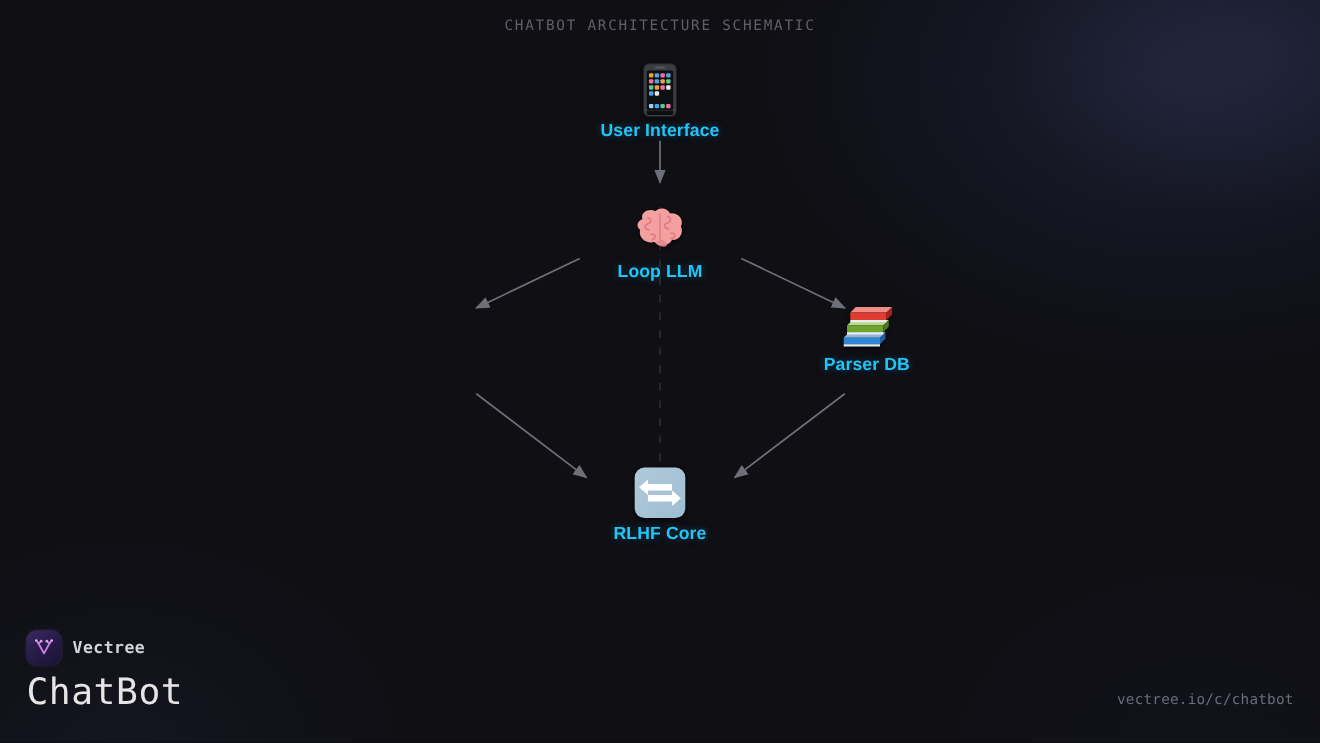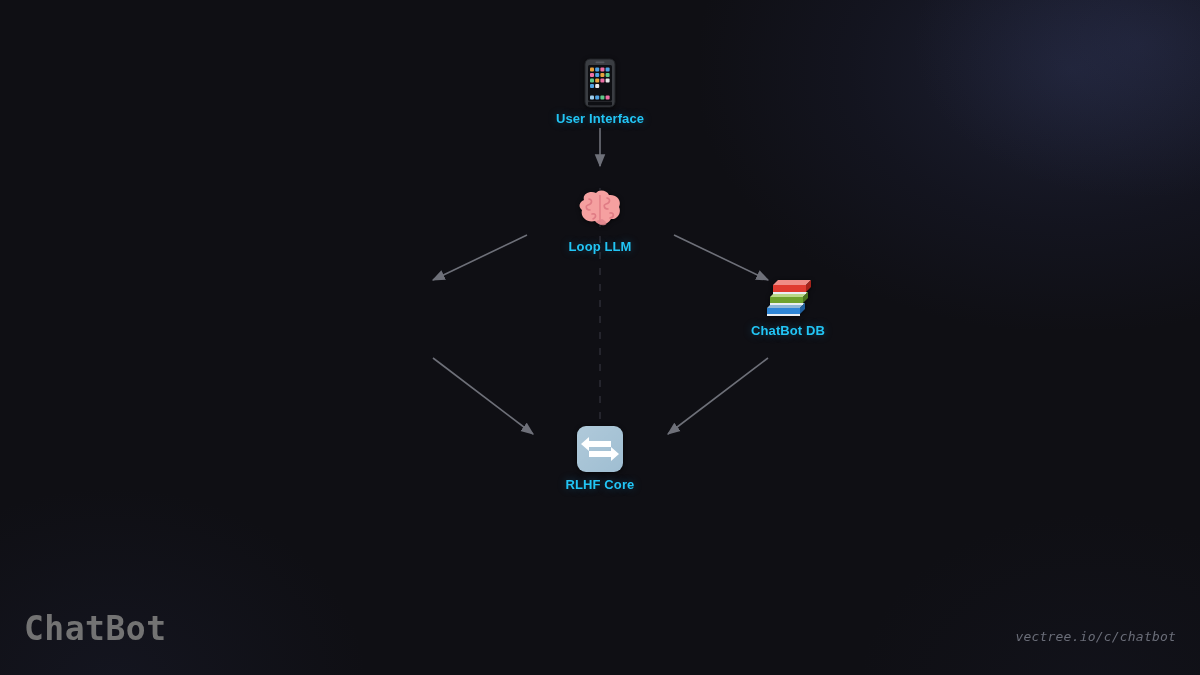--- a/index.html
+++ b/index.html
@@ -62,21 +62,21 @@
   .node .emoji {
     font-size:44px;
     line-height:50px;
     height:50px;
     display:block;
     filter:drop-shadow(0 1px 2px rgba(0,0,0,0.65));
   }
   .node .emoji svg { display:inline-block; vertical-align:middle; }
   .node .nlabel {
     margin-top:6px;
-    font-size:13px;
+    font-size:16px;
     font-weight:bold;
     color:#22c5f5;
     letter-spacing:0.1px;
     white-space:nowrap;
     text-shadow:0 0 8px rgba(34,160,220,0.35);
   }
 
   
   #footer { position:absolute; left:0; bottom:0; width:1200px; height:120px; }
   #brand-row {
@@ -89,38 +89,39 @@
     display:flex; align-items:center; justify-content:center;
     box-shadow:0 0 0 1px rgba(130,100,200,0.18);
   }
   #brand-name {
     font-family:"DejaVu Sans Mono","Liberation Mono", monospace;
     font-size:15px; font-weight:bold; color:#d2d4da; letter-spacing:0.4px;
   }
   #footer-title {
     position:absolute; left:24px; top:54px;
     font-family:"DejaVu Sans Mono","Liberation Mono", monospace;
-    font-size:33px; font-weight:bold; color:#737373; letter-spacing:0.5px;
+    font-size:33px; font-weight:normal; color:#e5e5e5; letter-spacing:0.5px;
   }
   #footer-url {
     position:absolute; right:24px; bottom:31px;
     font-family:"DejaVu Sans Mono","Liberation Mono", monospace;
-    font-size:13px; color:#6a6d78; letter-spacing:0.2px;font-style:italic;
+    font-size:13px; color:#6a6d78; letter-spacing:0.2px;
   }
 </style>
 </head>
 <body>
 
 <div id="stage">
 
   <div class="glow glow-tr"></div>
   <div class="glow glow-tr2"></div>
   <div class="glow glow-bl"></div>
   <div class="glow glow-br"></div>
 
+  <div id="title">CHATBOT ARCHITECTURE SCHEMATIC</div>
 
   <svg id="edges" viewBox="0 0 1200 675">
     <defs>
       <marker id="ah" markerWidth="9" markerHeight="9" refX="7.4" refY="3.6" orient="auto" markerUnits="strokeWidth">
         <path d="M0,0.3 L8.2,3.6 L0,6.9 z" fill="#6e7079"></path>
       </marker>
     </defs>
 
     <g>
       <line x1="600" y1="128" x2="600" y2="166" stroke="#6e7079" stroke-width="1.6" marker-end="url(#ah)"></line>
@@ -213,21 +214,21 @@
           <path d="M40,25 L45,20 L45,26 L40,31 Z" fill="#4c7520"></path>
           <path d="M7,31 L40,31 L40,33 L7,33 Z" fill="#e9eef2"></path>
 
           <path d="M10,13 L15,8 L48,8 L43,13 Z" fill="#f08c86"></path>
           <path d="M10,13 L43,13 L43,20 L10,20 Z" fill="#e03b30"></path>
           <path d="M43,13 L48,8 L48,15 L43,20 Z" fill="#a4221a"></path>
           <path d="M10,20 L43,20 L43,22 L10,22 Z" fill="#e9eef2"></path>
         </g>
       </svg>
     </span>
-    <div class="nlabel">ChatBot DB</div>
+    <div class="nlabel">Parser DB</div>
   </div>
 
   <div class="node" style="left:600px; top:421px;">
     <span class="emoji">
       <svg width="50" height="50" viewBox="0 0 50 50">
         <rect x="2" y="2" width="46" height="46" rx="9" fill="#9fbed2"></rect>
         <rect x="2" y="2" width="46" height="46" rx="9" fill="url(#rg)" opacity="0.35"></rect>
         <defs>
           <linearGradient id="rg" x1="0" y1="0" x2="1" y2="1">
             <stop offset="0" stop-color="#ffffff" stop-opacity="0.5"></stop>
@@ -235,17 +236,31 @@
           </linearGradient>
         </defs>
         <path d="M14,17 L36,17 L36,23 L14,23 L14,27 L6,20 L14,13 Z" fill="#ffffff"></path>
         <path d="M36,27 L14,27 L14,33 L36,33 L36,37 L44,30 L36,23 Z" fill="#ffffff"></path>
       </svg>
     </span>
     <div class="nlabel">RLHF Core</div>
   </div>
 
   <div id="footer">
+    <div id="brand-row">
+      <div id="brand-logo">
+        <svg width="20" height="20" viewBox="0 0 20 20">
+          <path d="M5,6 L10,15 L15,6" stroke="#c77ce8" stroke-width="1.7" fill="none" stroke-linecap="round" stroke-linejoin="round"></path>
+          <path d="M5,6 L3.2,3.6 M5,6 L7.2,4.2" stroke="#d98fef" stroke-width="1.3" fill="none" stroke-linecap="round"></path>
+          <path d="M15,6 L16.8,3.6 M15,6 L12.8,4.2" stroke="#d98fef" stroke-width="1.3" fill="none" stroke-linecap="round"></path>
+          <circle cx="3.0" cy="3.3" r="1.25" fill="#e39bf5"></circle>
+          <circle cx="7.4" cy="3.9" r="1.25" fill="#e39bf5"></circle>
+          <circle cx="17.0" cy="3.3" r="1.25" fill="#e39bf5"></circle>
+          <circle cx="12.6" cy="3.9" r="1.25" fill="#e39bf5"></circle>
+        </svg>
+      </div>
+      <span id="brand-name">Vectree</span>
+    </div>
     <div id="footer-title">ChatBot</div>
     <div id="footer-url">vectree.io/c/chatbot</div>
   </div>
 
 </div>
 
 </body></html>

